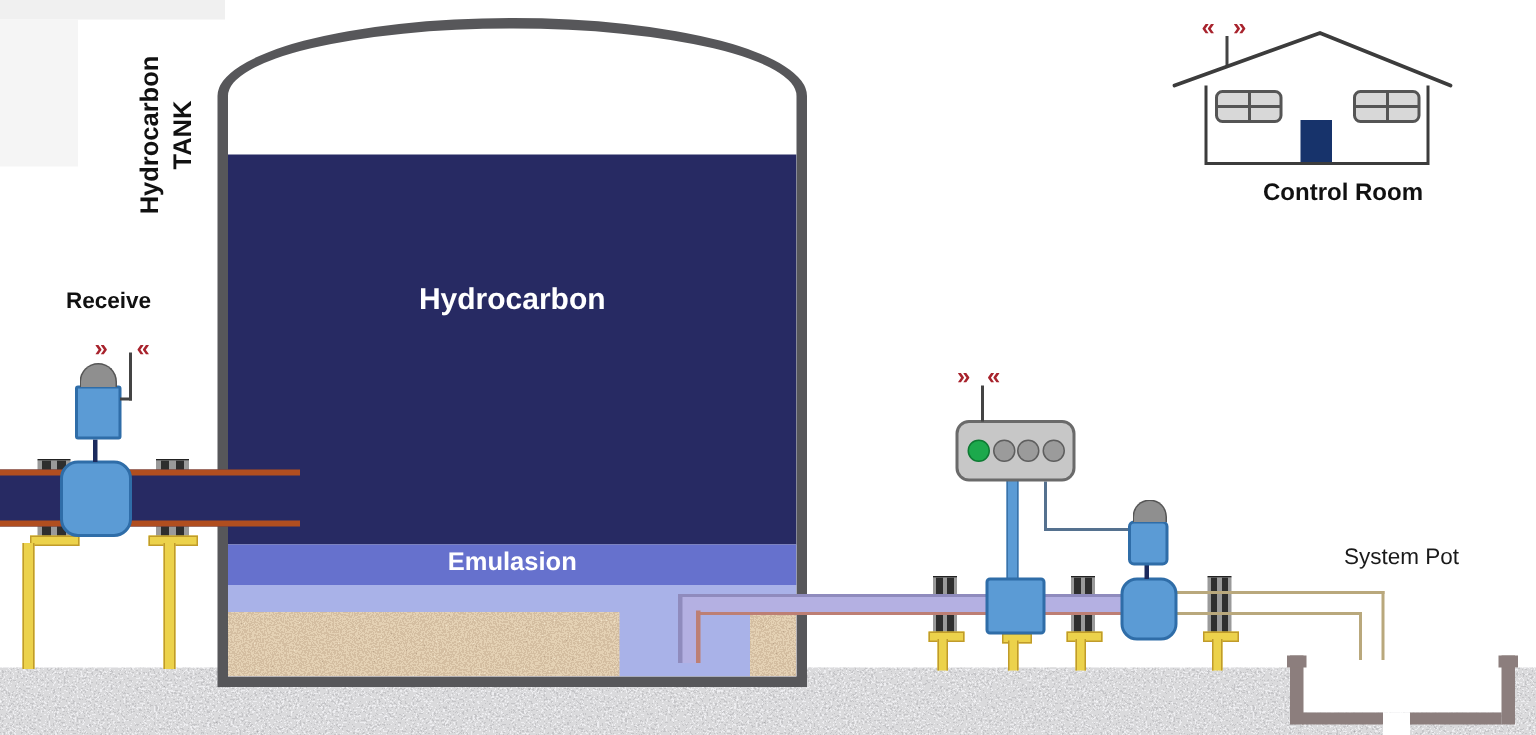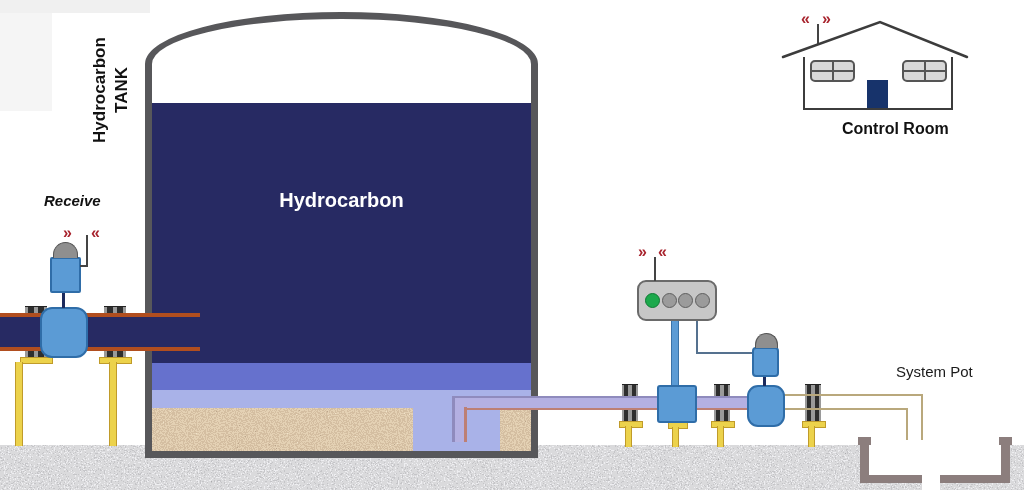--- a/index.html
+++ b/index.html
@@ -73,29 +73,30 @@
     <div class="abs layer" style="top:344px;height:27px;background:#6671cd;"></div>
     <div class="abs layer" style="top:371px;height:18px;background:#a9b2e8;"></div>
     <div class="abs layer" style="top:389px;height:43px;background:#a9b2e8;"></div>
     <svg class="abs" style="left:0;top:389px;" width="261" height="43">
         <rect width="261" height="43" filter="url(#sedF)"></rect>
       </svg>
     <svg class="abs" style="left:348px;top:391px;" width="31" height="41">
         <rect width="31" height="41" filter="url(#sedF)"></rect>
       </svg>
     <div class="abs tank-text" style="top:170px;font-size:20px;">Hydrocarbon</div>
+    <div class="abs tank-text" style="top:346px;font-size:17px;">Emulasion</div>
   </div>
 
   <div class="abs lbl" style="left:47px;top:67px;width:130px;height:46px;transform:rotate(-90deg);
               text-align:center;font-size:17px;line-height:22px;z-index:2;">
     <div>Hydrocarbon</div>
     <div>TANK</div>
   </div>
 
-  <div class="abs lbl" style="left:44px;top:192px;font-size:15px;z-index:6;font-style:italic;">Receive</div>
+  <div class="abs lbl" style="left:44px;top:192px;font-size:15px;z-index:6;">Receive</div>
 
   <div class="abs flange" style="left:25px;top:306px;width:22px;height:52px;"></div>
   <div class="abs flange" style="left:104px;top:306px;width:22px;height:52px;"></div>
 
   <div class="abs" style="left:0;top:313px;width:200px;height:38px;background:#272a63;
               border-top:4px solid #b14e1f;border-bottom:4px solid #b14e1f;
               box-sizing:border-box;z-index:4;"></div>
 
   <div class="abs cap" style="left:20px;top:357px;width:31px;height:5px;"></div>
   <div class="abs cap" style="left:99px;top:357px;width:31px;height:5px;"></div>

